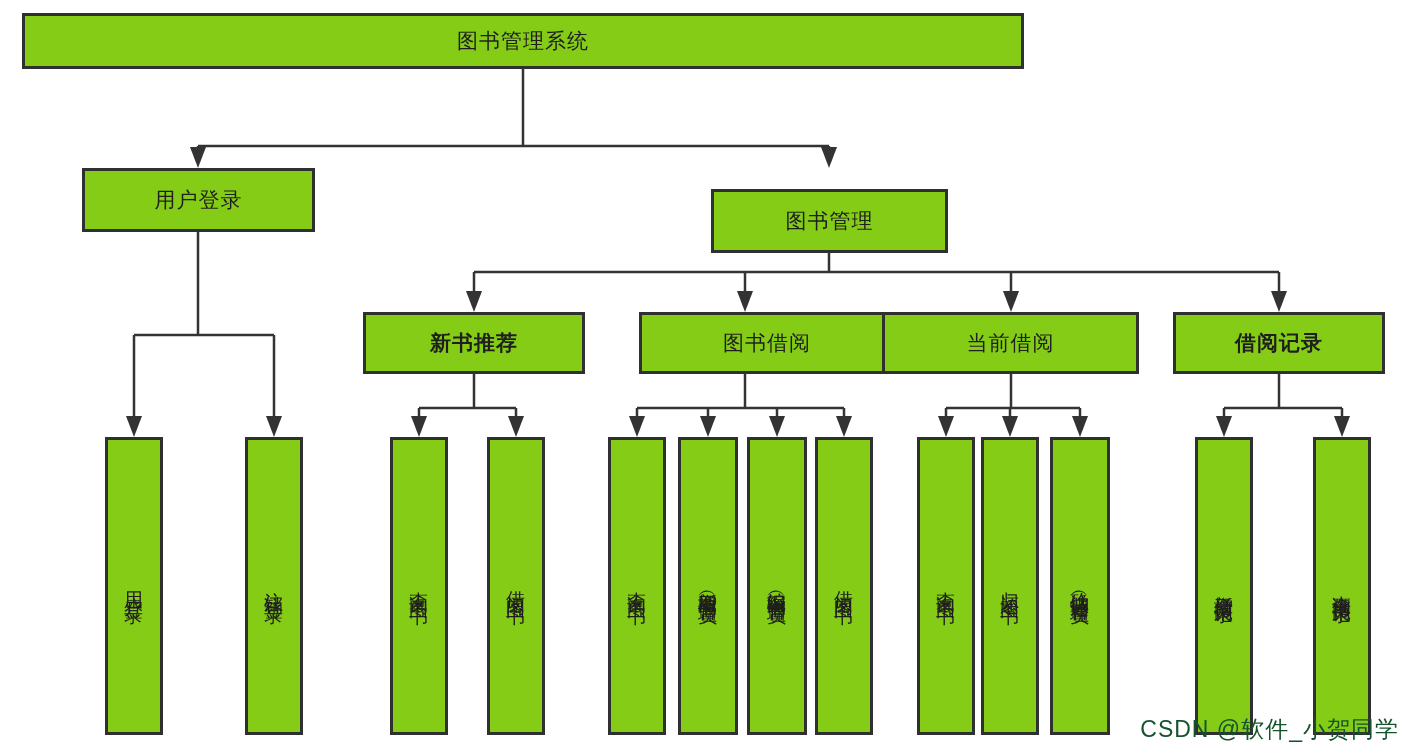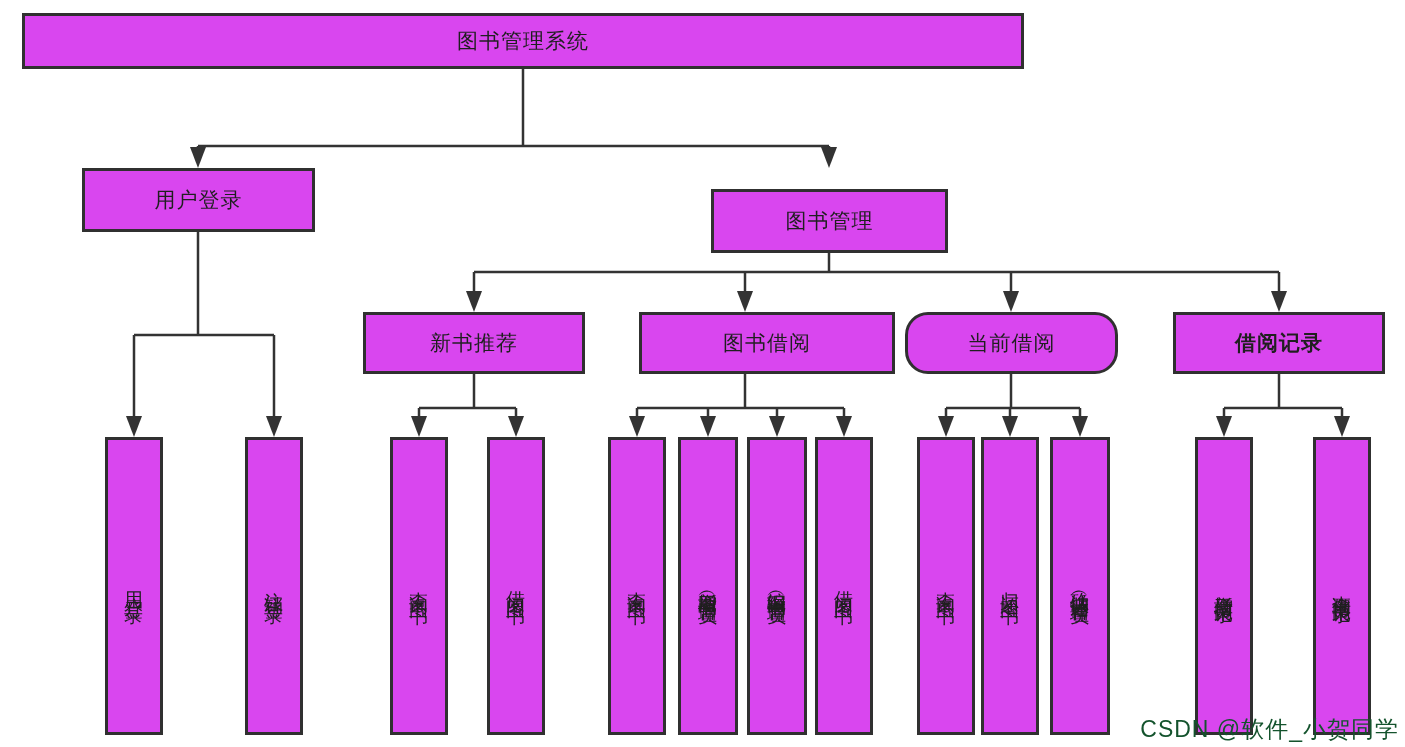--- a/index.html
+++ b/index.html
@@ -19,21 +19,21 @@
   #connectors {
     position: absolute;
     left: 0;
     top: 0;
     pointer-events: none;
   }
   .node {
     position: absolute;
     box-sizing: border-box;
     border: 3px solid #303030;
-    background: #d946ef;
+    background: #84cc16;
     display: flex;
     align-items: center;
     justify-content: center;
     text-align: center;
     z-index: 2;
   }
   .node.h {
     font-size: 21px;
     letter-spacing: 1px;
   }
@@ -49,23 +49,23 @@
   }
   .node.leaf.long { letter-spacing: 2px; }
 
   
   #n-root   { left: 22px;  top: 13px;  width: 1002px; height: 56px; }
   
   #n-ulogin { left: 82px;  top: 168px; width: 233px;  height: 64px; }
   #n-bmgmt  { left: 711px; top: 168px; width: 237px;  height: 64px; margin-top: 21px; }
   
   .node.l3  { top: 312px; height: 62px; }
-  #n-nbr    { left: 363px;  width: 222px; }
+  #n-nbr    { left: 363px;  width: 222px; font-weight: bold; }
   #n-bb     { left: 639px;  width: 256px; }
-  #n-cb     { left: 905px;  width: 213px; border-radius: 23px; }
+  #n-cb     { left: 882px;  width: 257px; }
   #n-br     { left: 1173px; width: 212px; font-weight: bold; }
   
   #n-leaf-ulogin   { left: 105px; }
   #n-leaf-logout   { left: 245px; }
   #n-leaf-nbr-q    { left: 390px; }
   #n-leaf-nbr-b    { left: 487px; }
   #n-leaf-bb-q     { left: 608px; }
   #n-leaf-bb-add   { left: 678px; width: 60px; }
   #n-leaf-bb-edit  { left: 747px; width: 60px; }
   #n-leaf-bb-b     { left: 815px; }

